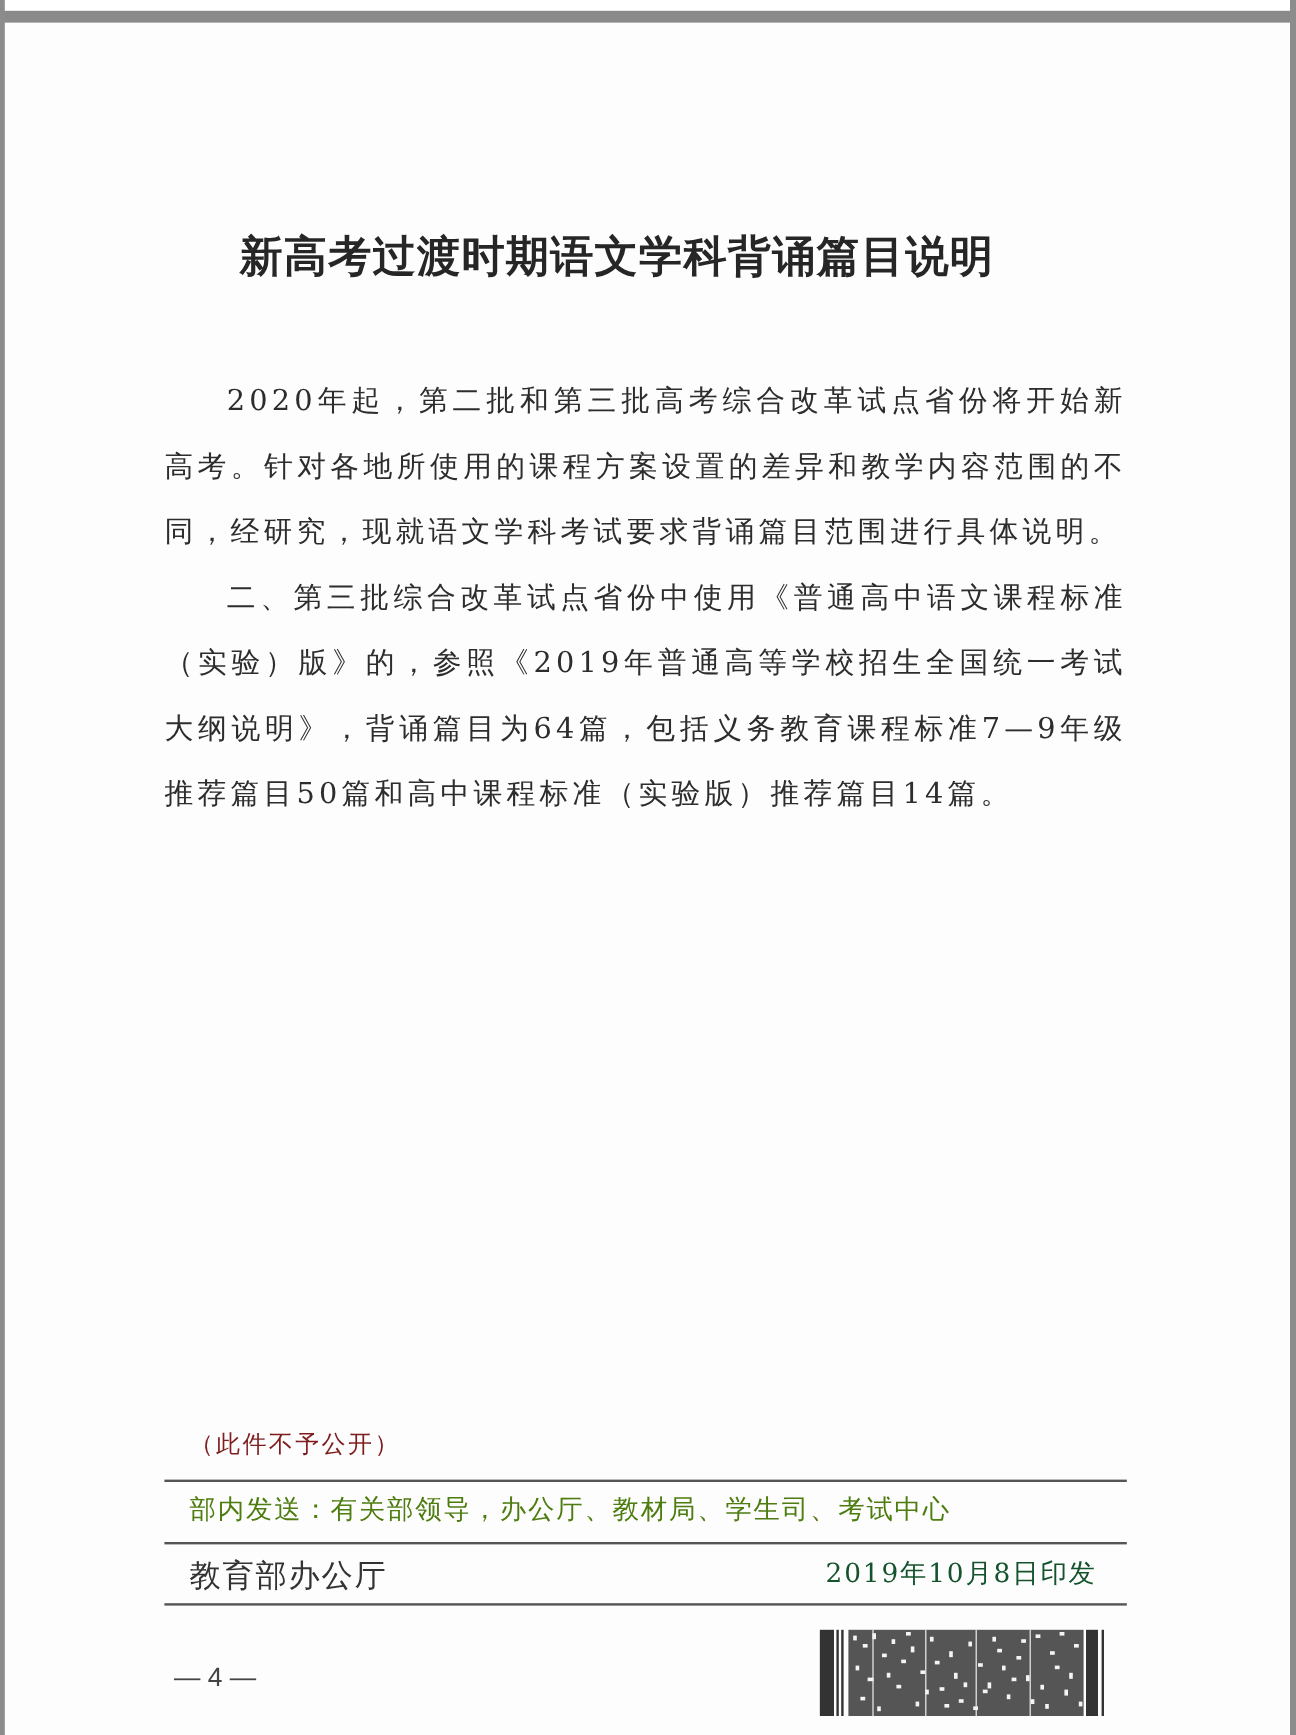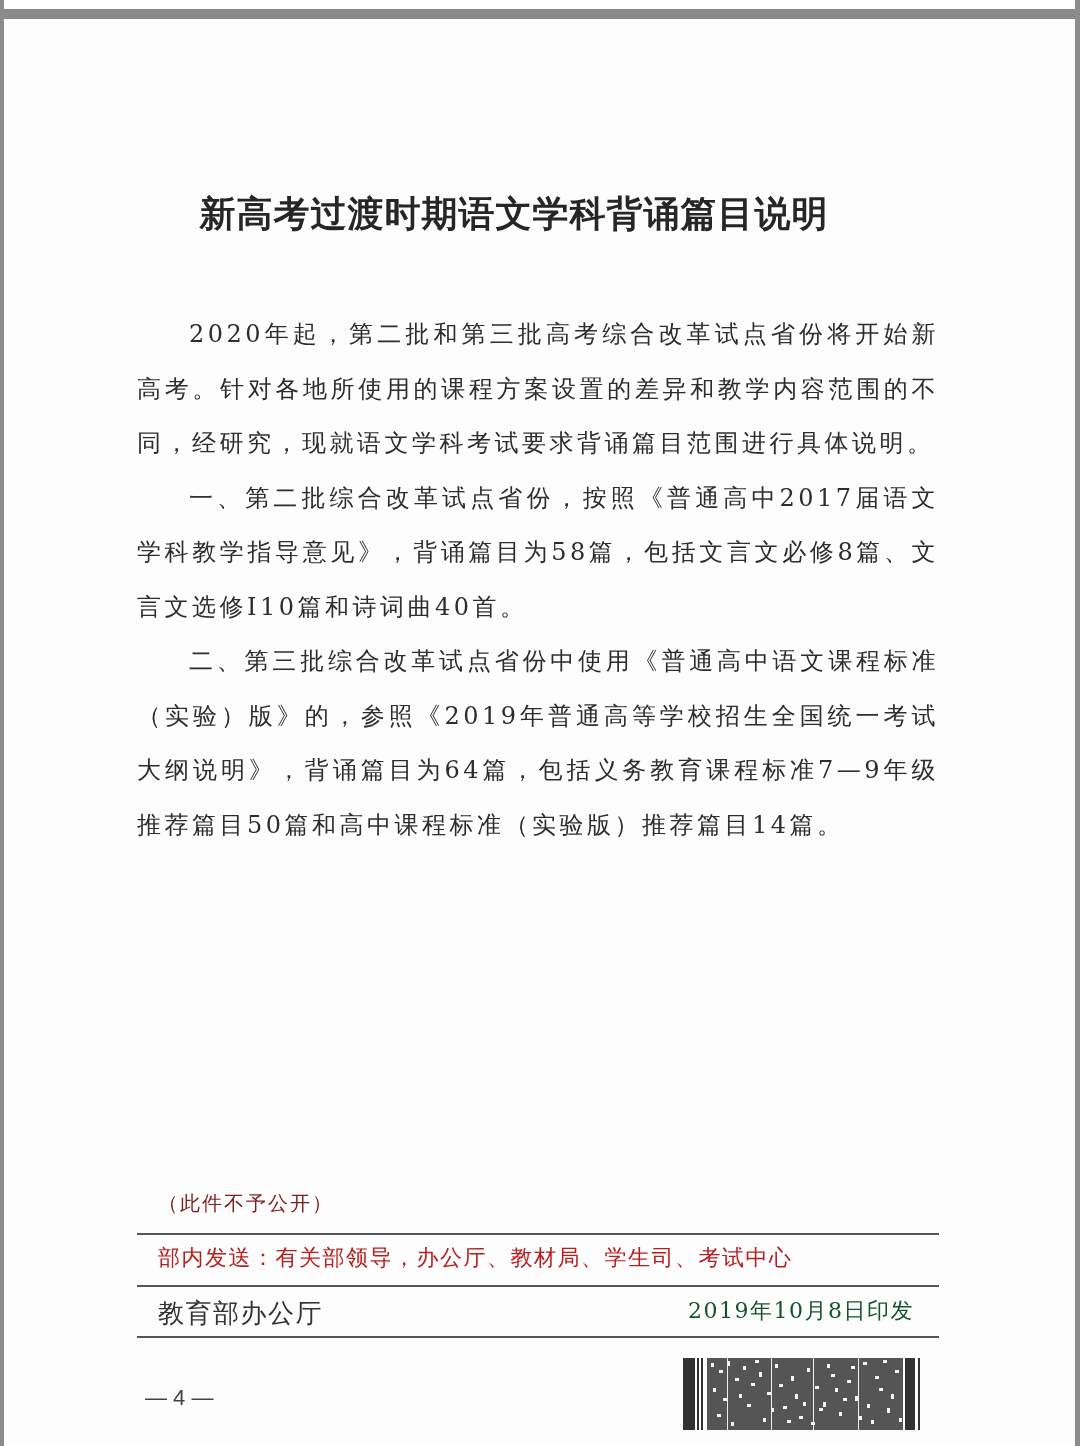--- a/index.html
+++ b/index.html
@@ -36,21 +36,21 @@
     letter-spacing: 3.5px; text-align: justify;
   }
   .para { margin: 0; text-indent: 52px; }
   .notice {
     position: absolute; left: 158px; top: 1190px; font-size: 20px; letter-spacing: 2px; color: #7f1d1d;
   }
   .rule {
     position: absolute; left: 137px; width: 802px; height: 2px; background: #555;
   }
   .dist {
-    position: absolute; left: 158px; top: 1243px; font-size: 22px; letter-spacing: 1.5px; color: #b91c1c;
+    position: absolute; left: 158px; top: 1243px; font-size: 22px; letter-spacing: 1.5px; color: #4d7c0f;
   }
   .issuer {
     position: absolute; left: 158px; top: 1296px; font-size: 26px; letter-spacing: 1.5px; color: #333;
   }
   .date {
     position: absolute; right: 166px; top: 1296px; font-size: 22px; letter-spacing: 1.5px; color: #14532d;
   }
   .page-num {
     position: absolute; left: 145px; top: 1385px; font-size: 22px; color: #444;
     font-family: "Liberation Sans", sans-serif;
@@ -65,21 +65,20 @@
 <div class="top-band"></div>
 <div class="top-bar"></div>
 <div class="page"></div>
 <div class="edge-left"></div>
 <div class="edge-right"></div>
 
 <div class="title">新高考过渡时期语文学科背诵篇目说明</div>
 
 <div class="body-text" style="top:307px;">
   <p class="para">2020年起，第二批和第三批高考综合改革试点省份将开始新高考。针对各地所使用的课程方案设置的差异和教学内容范围的不同，经研究，现就语文学科考试要求背诵篇目范围进行具体说明。</p>
-  <p class="para">一、第二批综合改革试点省份，按照《普通高中2017届语文学科教学指导意见》，背诵篇目为58篇，包括文言文必修8篇、文言文选修I10篇和诗词曲40首。</p>
   <p class="para">二、第三批综合改革试点省份中使用《普通高中语文课程标准（实验）版》的，参照《2019年普通高等学校招生全国统一考试大纲说明》，背诵篇目为64篇，包括义务教育课程标准7—9年级推荐篇目50篇和高中课程标准（实验版）推荐篇目14篇。</p>
 </div>
 
 <div class="notice">（此件不予公开）</div>
 <div class="rule" style="top:1233px;"></div>
 <div class="dist">部内发送：有关部领导，办公厅、教材局、学生司、考试中心</div>
 <div class="rule" style="top:1285px;"></div>
 <div class="issuer">教育部办公厅</div>
 <div class="date">2019年10月8日印发</div>
 <div class="rule" style="top:1336px;"></div>

